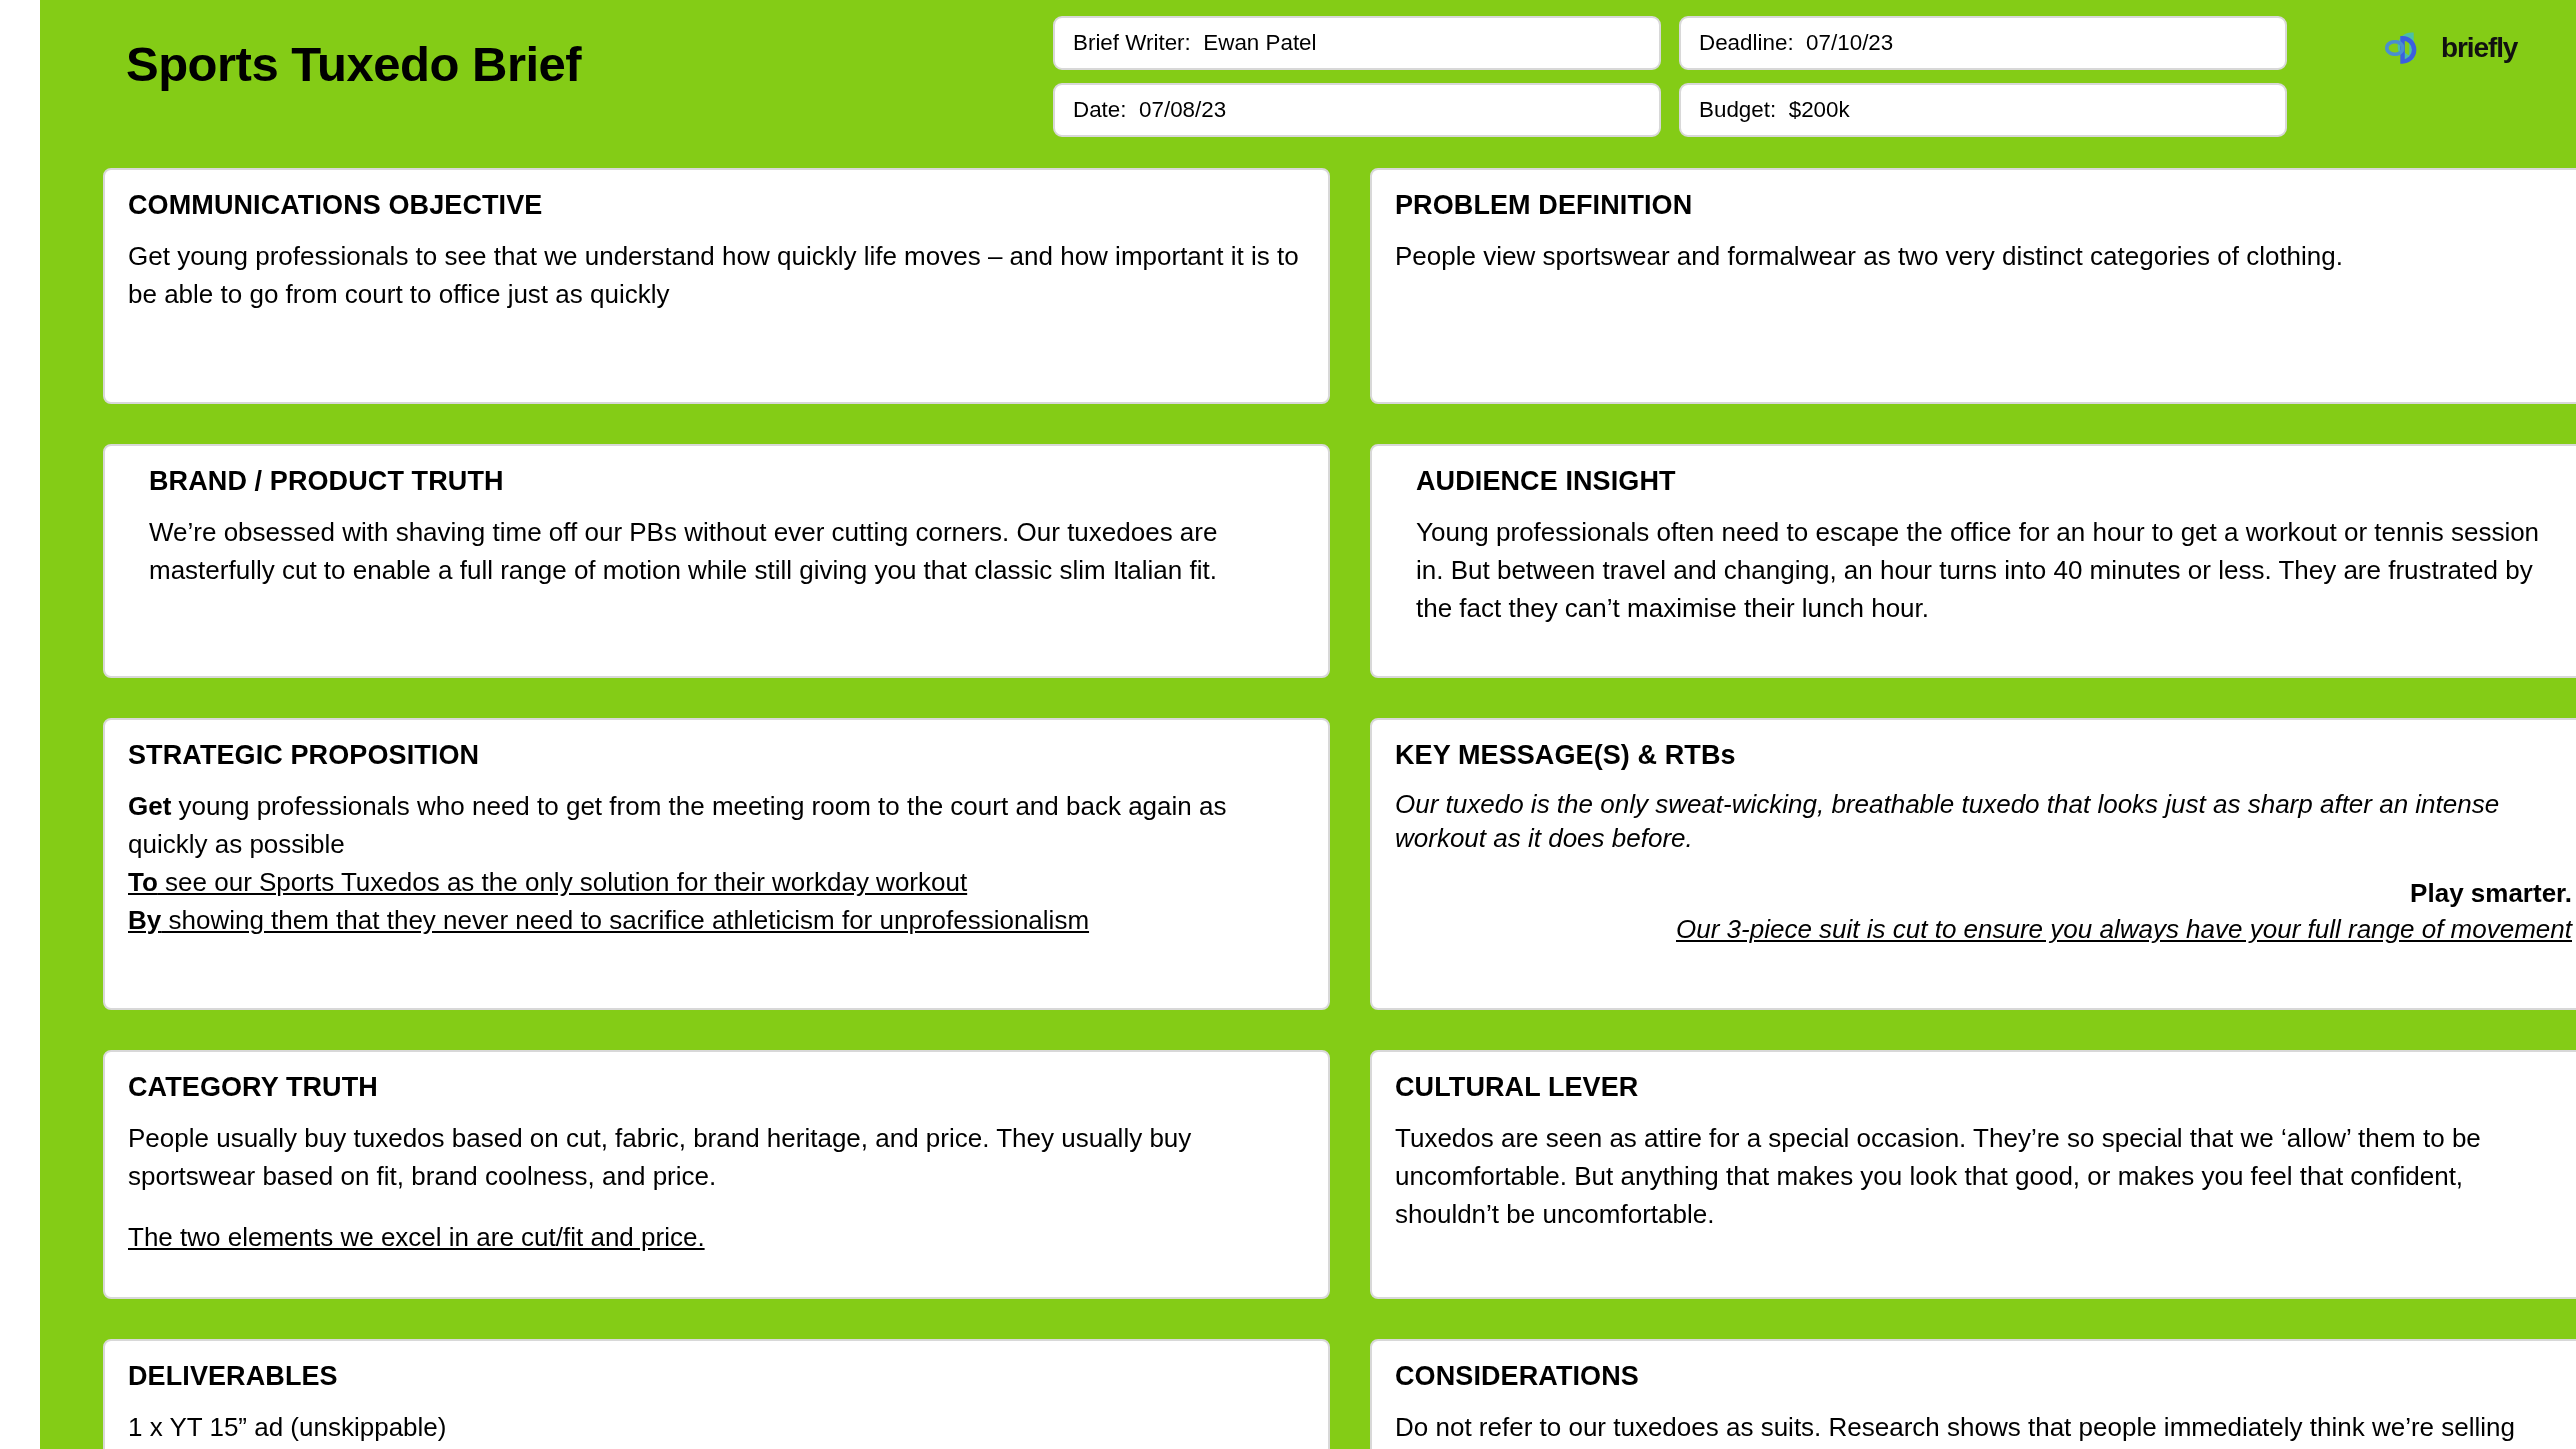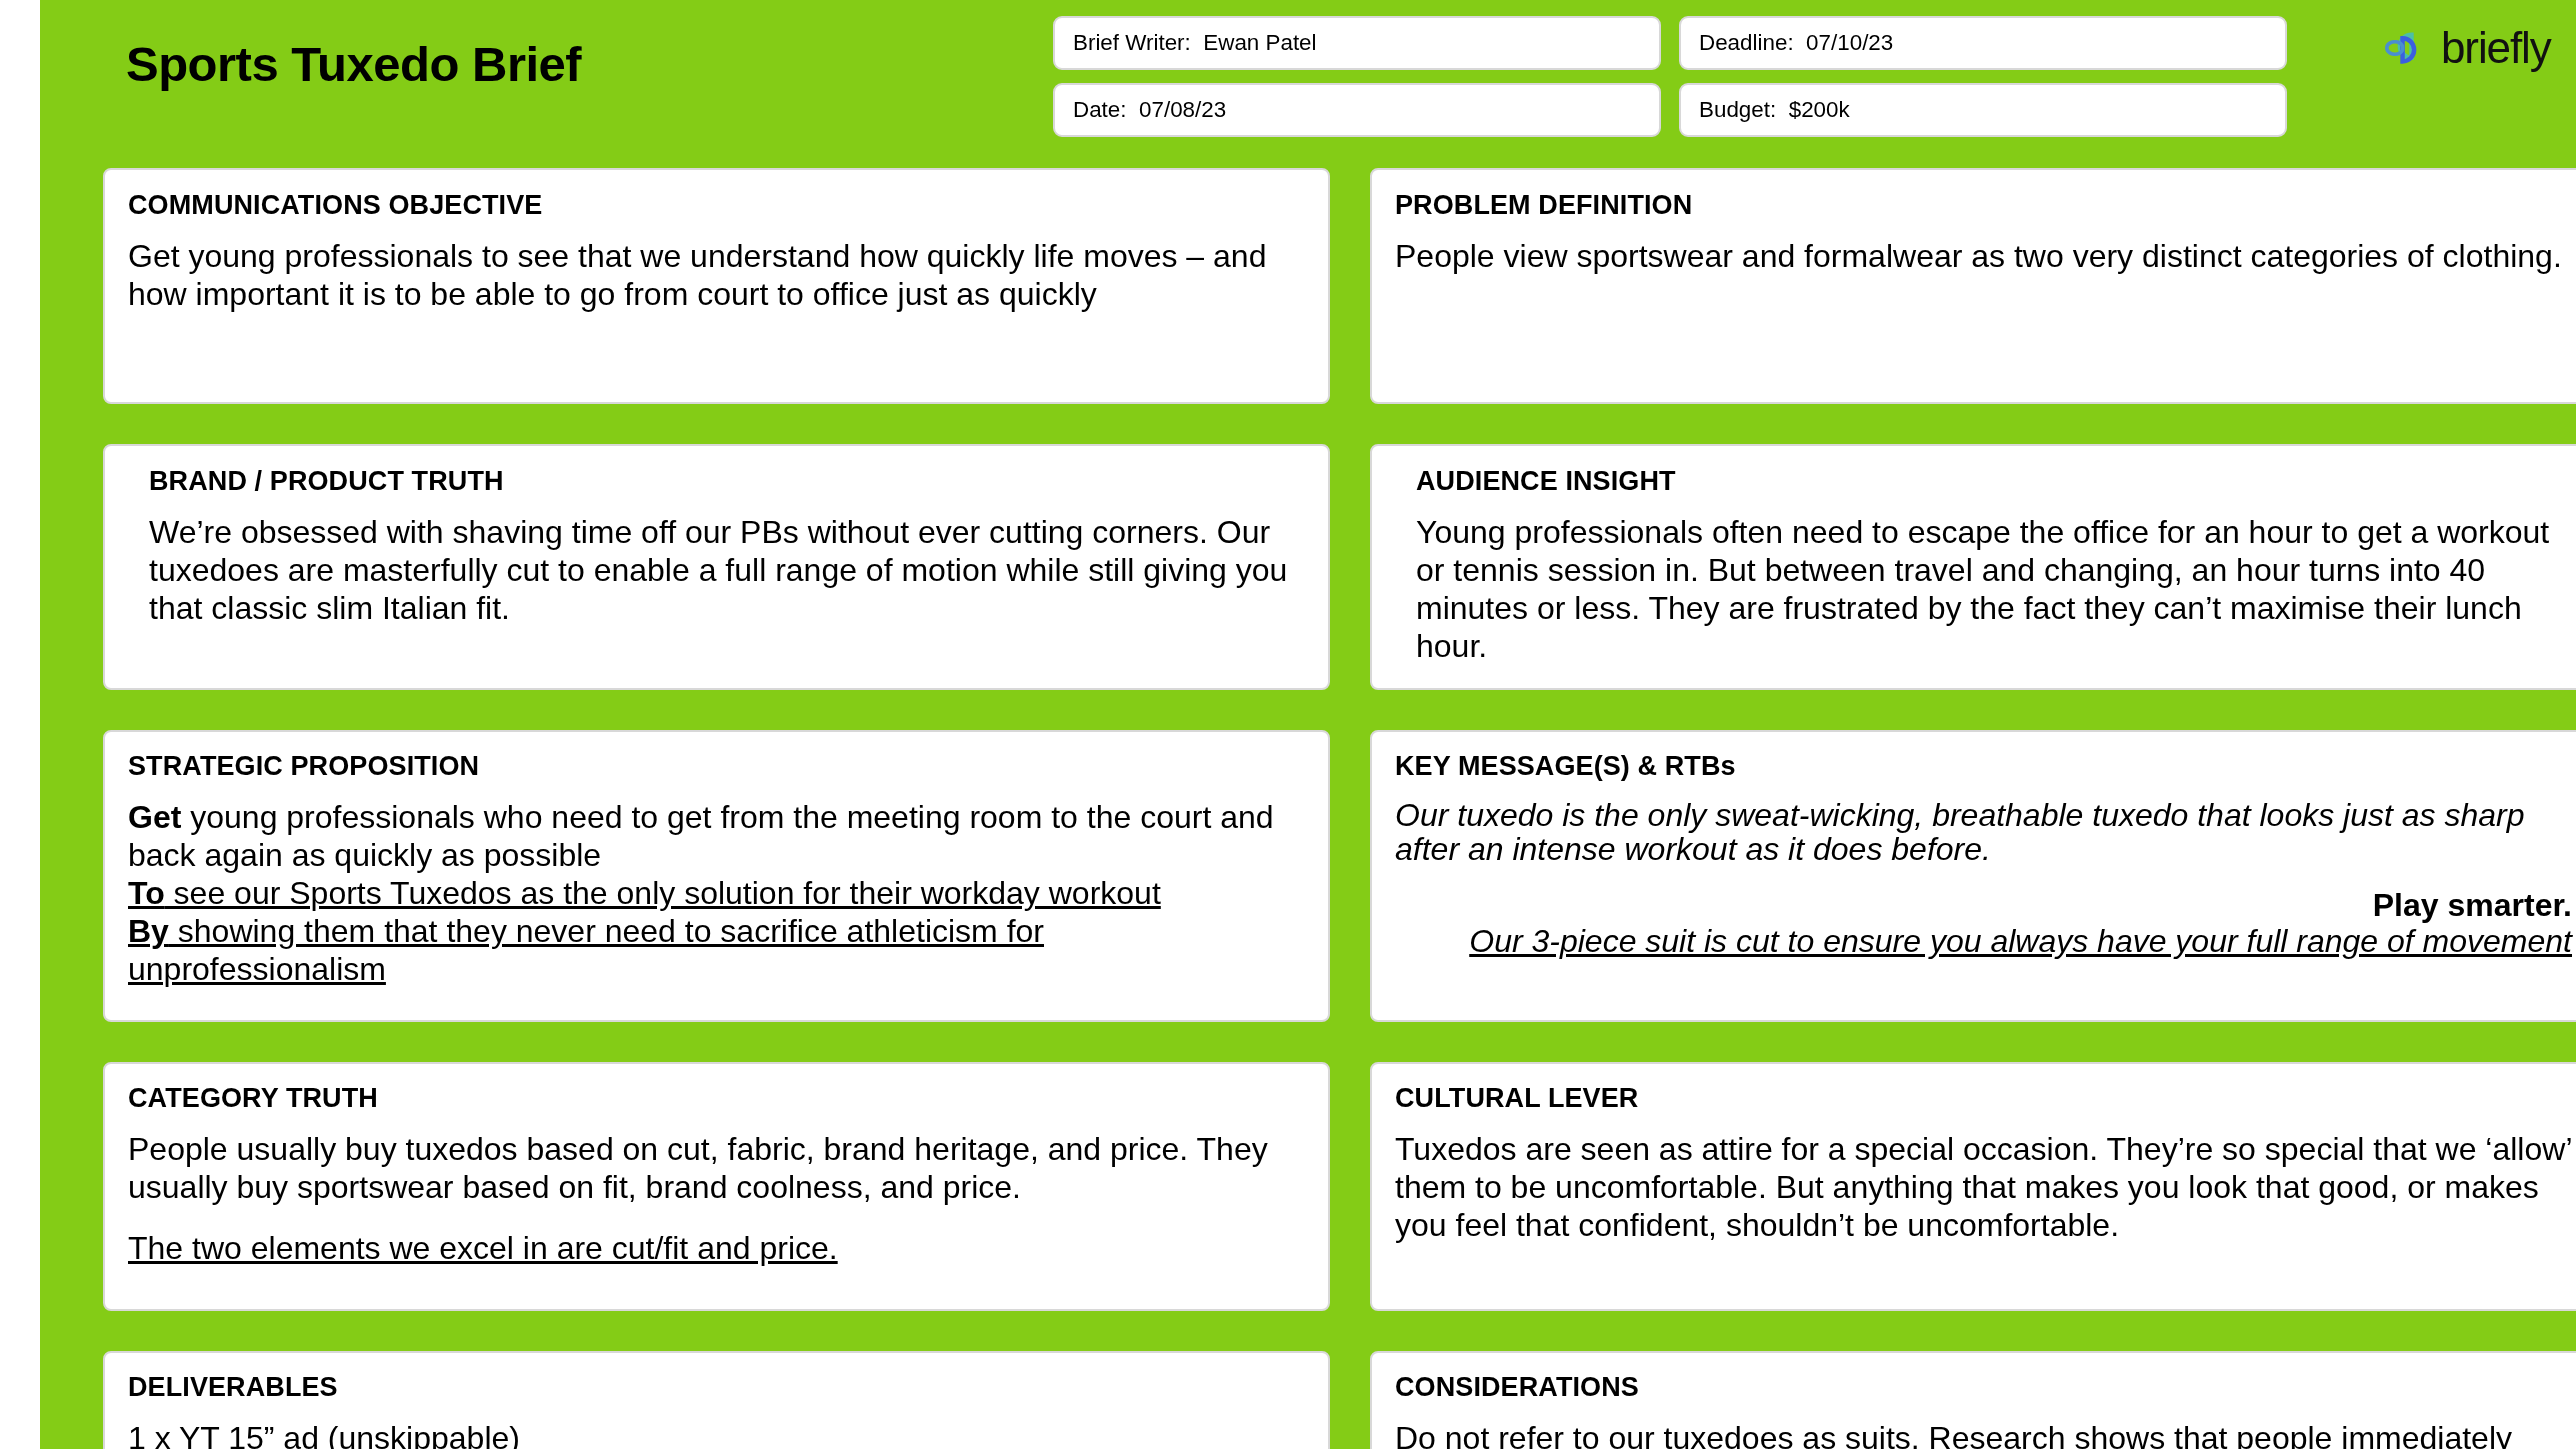--- a/index.html
+++ b/index.html
@@ -78,22 +78,22 @@
   .logo {
     position: absolute;
     left: 2342px;
     top: 23px;
     display: flex;
     align-items: center;
     gap: 9px;
   }
   .logo-mark { width: 50px; height: 50px; display:block; }
   .logo-word {
-    font-size: 44px;
-    font-weight: 400;
+    font-size: 28px;
+    font-weight: 700;
     color: #111111;
     letter-spacing: -1.1px;
   }
 
   
   .sections {
     position: absolute;
     left: 63px;
     top: 168px;
     width: 2451px;
@@ -119,21 +119,21 @@
     letter-spacing: 0.1px;
     color: #000000;
     font-stretch: condensed;
     margin-bottom: 16px;
     white-space: nowrap;
   }
 
   .card-body { color: #000000; }
 
   .para {
-    font-size: 32px;
+    font-size: 26px;
     line-height: 38px;
     color: #000000;
   }
   .para + .para { margin-top: 0; text-decoration: underline; }
   .para.spaced { margin-top: 23px; }
 
   .line-bold { font-weight: 700; }
   .line-italic { font-style: italic; line-height: 34px; }
   .kv-lead { font-weight: 700; }
 

